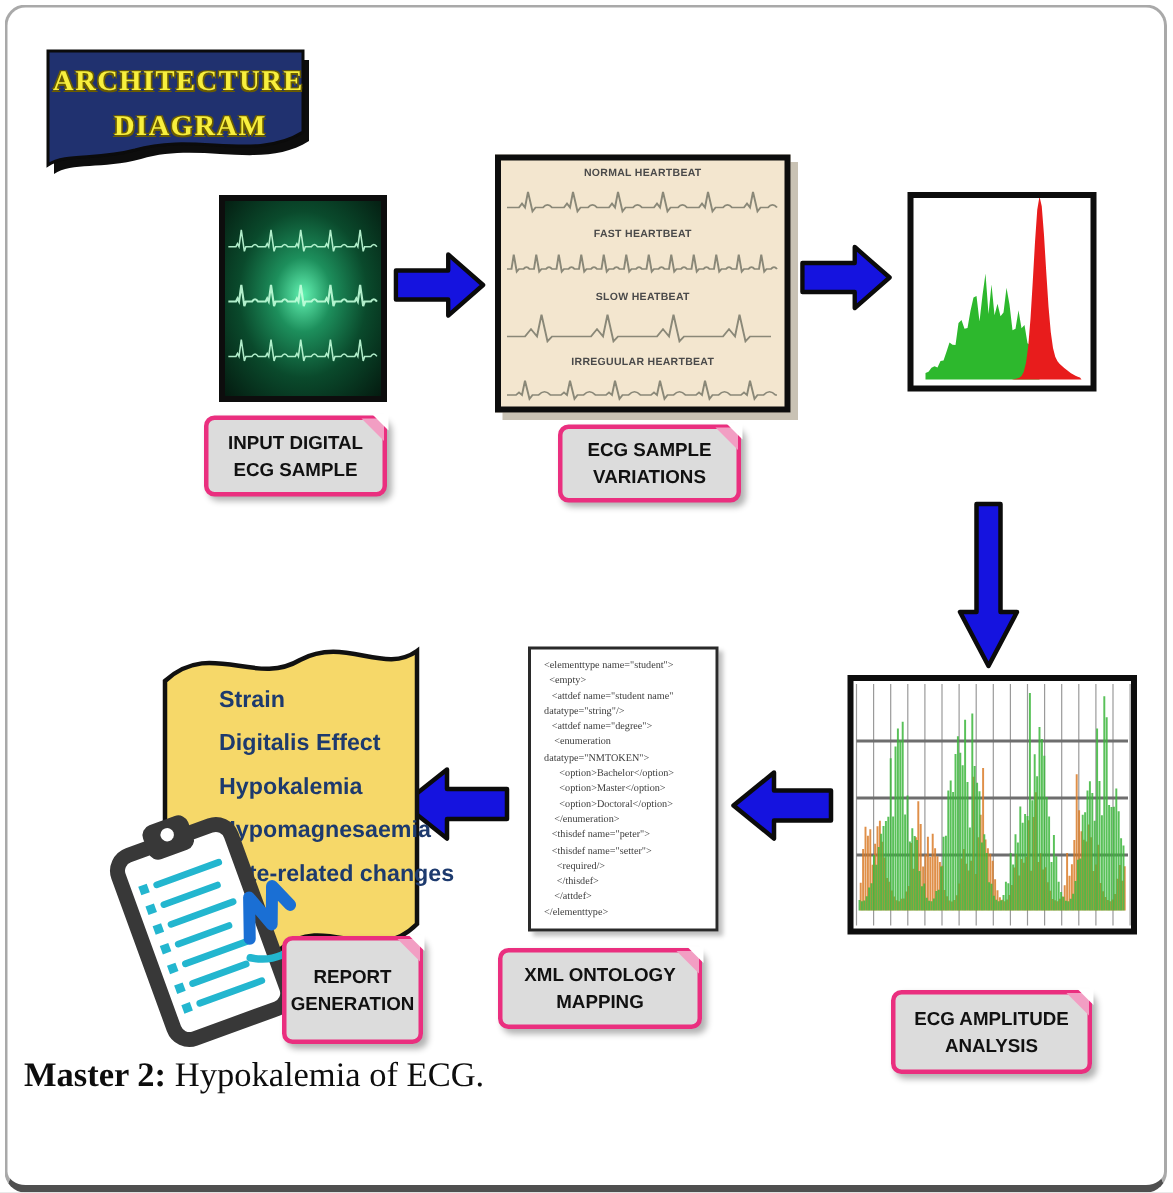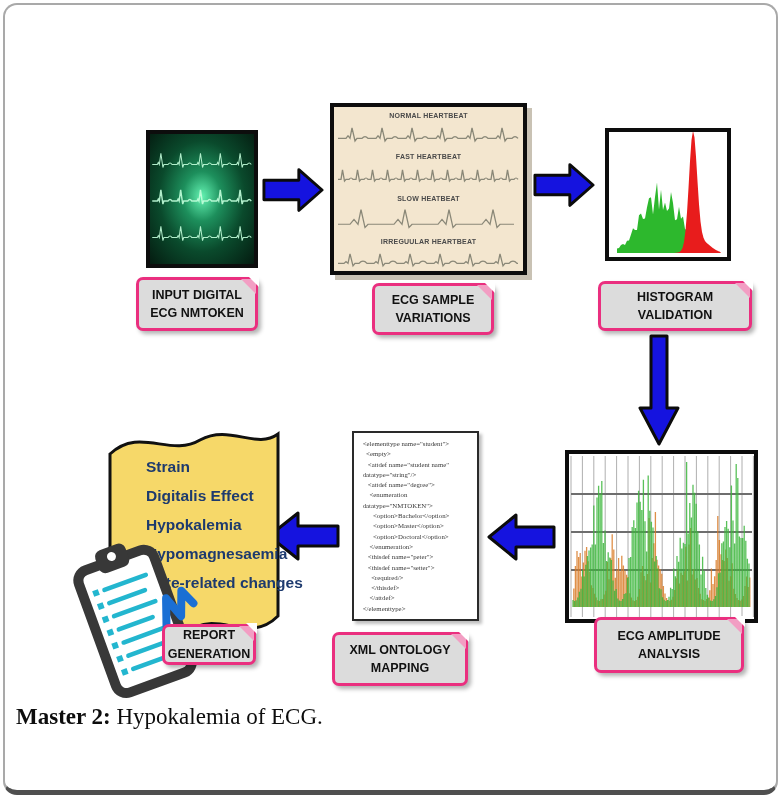--- a/index.html
+++ b/index.html
@@ -84,20 +84,28 @@
   .caption { position: absolute; left: 16px; top: 704px; font-family: "Liberation Serif", serif;
              font-size: 23px; color: #0d0d0d; }
   .caption b { font-weight: bold; }
 </style>
 </head>
 <body>
 
 <div class="page">
   <div class="frame"></div>
 
+  <div class="banner">
+    <svg width="182" height="92" viewBox="0 0 182 92">
+      <path d="M8,8 H178 V62 C146,82 106,62 66,74 C40,81 20,76 8,84 Z" fill="#0d0d0d"></path>
+      <path d="M4,2 H174 V56 C142,76 102,56 62,68 C36,75 16,70 4,78 Z" fill="var(--banner-navy)" stroke="#0b0b0b" stroke-width="2"></path>
+    </svg>
+    <div class="banner-text banner-line1">ARCHITECTURE</div>
+    <div class="banner-text banner-line2">DIAGRAM</div>
+  </div>
 
   <div class="ecg-sample">
     <svg viewBox="0 0 102 128">
       <path class="sample-trace" d="M2,30 h5 l1,-2 l1,2 l1.5,-11 l2,14 l1,-3 h4 q2,-3 4,0 h5 l1,-2 l1,2 l1.5,-11 l2,14 l1,-3 h4 q2,-3 4,0 h5 l1,-2 l1,2 l1.5,-11 l2,14 l1,-3 h4 q2,-3 4,0 h5 l1,-2 l1,2 l1.5,-11 l2,14 l1,-3 h4 q2,-3 4,0 h5 l1,-2 l1,2 l1.5,-11 l2,14 l1,-3 h4 q2,-3 4,0"></path>
       <path class="sample-trace" style="stroke-width:1.4" d="M2,66 h5 l1,-2 l1,2 l1.5,-11 l2,14 l1,-3 h4 q2,-3 4,0 h5 l1,-2 l1,2 l1.5,-11 l2,14 l1,-3 h4 q2,-3 4,0 h5 l1,-2 l1,2 l1.5,-11 l2,14 l1,-3 h4 q2,-3 4,0 h5 l1,-2 l1,2 l1.5,-11 l2,14 l1,-3 h4 q2,-3 4,0 h5 l1,-2 l1,2 l1.5,-11 l2,14 l1,-3 h4 q2,-3 4,0"></path>
       <path class="sample-trace" d="M2,102 h5 l1,-2 l1,2 l1.5,-11 l2,14 l1,-3 h4 q2,-3 4,0 h5 l1,-2 l1,2 l1.5,-11 l2,14 l1,-3 h4 q2,-3 4,0 h5 l1,-2 l1,2 l1.5,-11 l2,14 l1,-3 h4 q2,-3 4,0 h5 l1,-2 l1,2 l1.5,-11 l2,14 l1,-3 h4 q2,-3 4,0 h5 l1,-2 l1,2 l1.5,-11 l2,14 l1,-3 h4 q2,-3 4,0"></path>
     </svg>
   </div>
 
   <svg class="arrow" style="left:262px;top:166px" width="62" height="48" viewBox="0 0 64 48">
@@ -200,28 +208,26 @@
           <line x1="74" y1="115" x2="112" y2="115"></line>
         <rect x="62" y="126" width="6" height="6" fill="var(--clip-teal)" stroke="none"></rect>
           <line x1="74" y1="129" x2="118" y2="129"></line>
       </g>
       <path d="M120,100 l9,-26 l8,22 l9,-24 l7,16" fill="none" stroke="var(--clip-blue)" stroke-width="8" stroke-linecap="round" stroke-linejoin="round"></path>
       <path d="M116,112 q16,10 34,2" fill="none" stroke="var(--clip-teal)" stroke-width="5" stroke-linecap="round"></path>
     </g>
   </svg>
 
   <div class="plate" style="left:136px;top:277px;width:122px;height:54px">INPUT DIGITAL
-ECG NMTOKEN</div>
+ECG SAMPLE</div>
   <div class="plate" style="left:372px;top:283px;width:122px;height:52px">ECG SAMPLE
 VARIATIONS</div>
-  <div class="plate" style="left:598px;top:281px;width:154px;height:50px">HISTOGRAM
-VALIDATION</div>
-  <div class="plate" style="left:594px;top:617px;width:150px;height:56px">ECG AMPLITUDE
+  <div class="plate" style="left:594px;top:660px;width:134px;height:56px">ECG AMPLITUDE
 ANALYSIS</div>
   <div class="plate" style="left:332px;top:632px;width:136px;height:54px">XML ONTOLOGY
 MAPPING</div>
-  <div class="plate" style="left:162px;top:624px;width:94px;height:41px">REPORT
+  <div class="plate" style="left:188px;top:624px;width:94px;height:72px">REPORT
 GENERATION</div>
 
   <div class="caption">
     <b>Master 2:</b><span> Hypokalemia of ECG.</span>
   </div>
 </div>
 
 </body></html>

